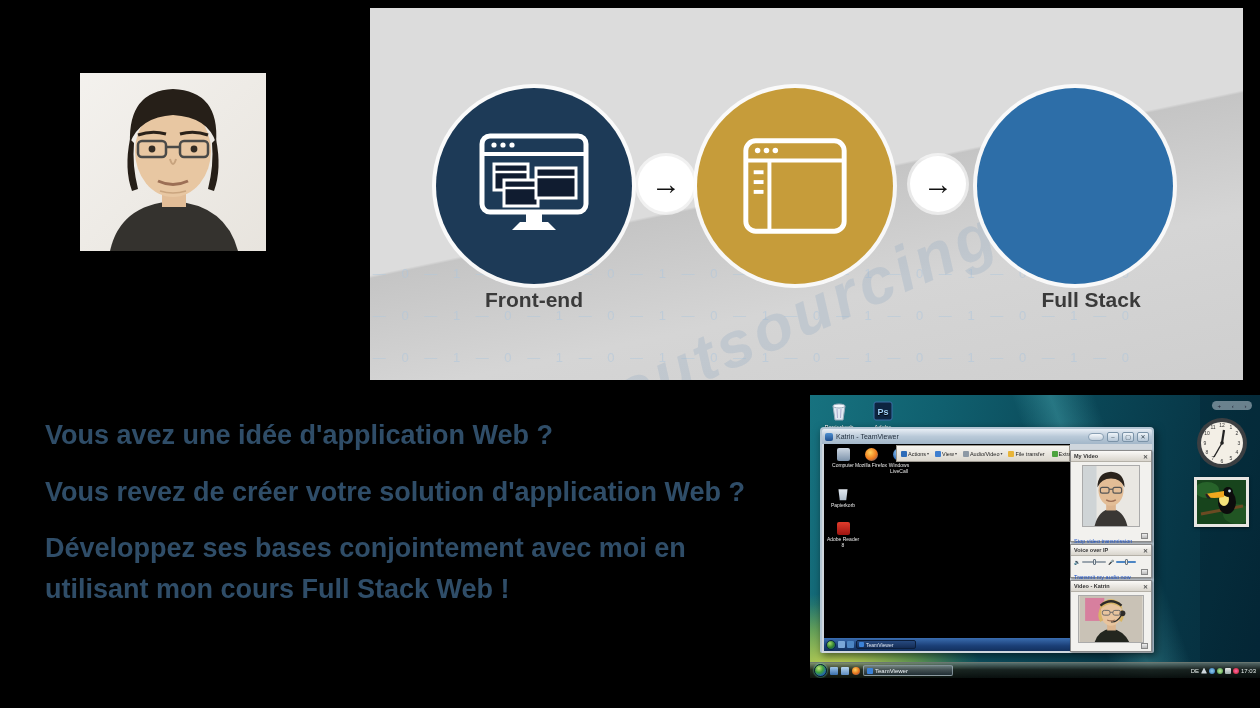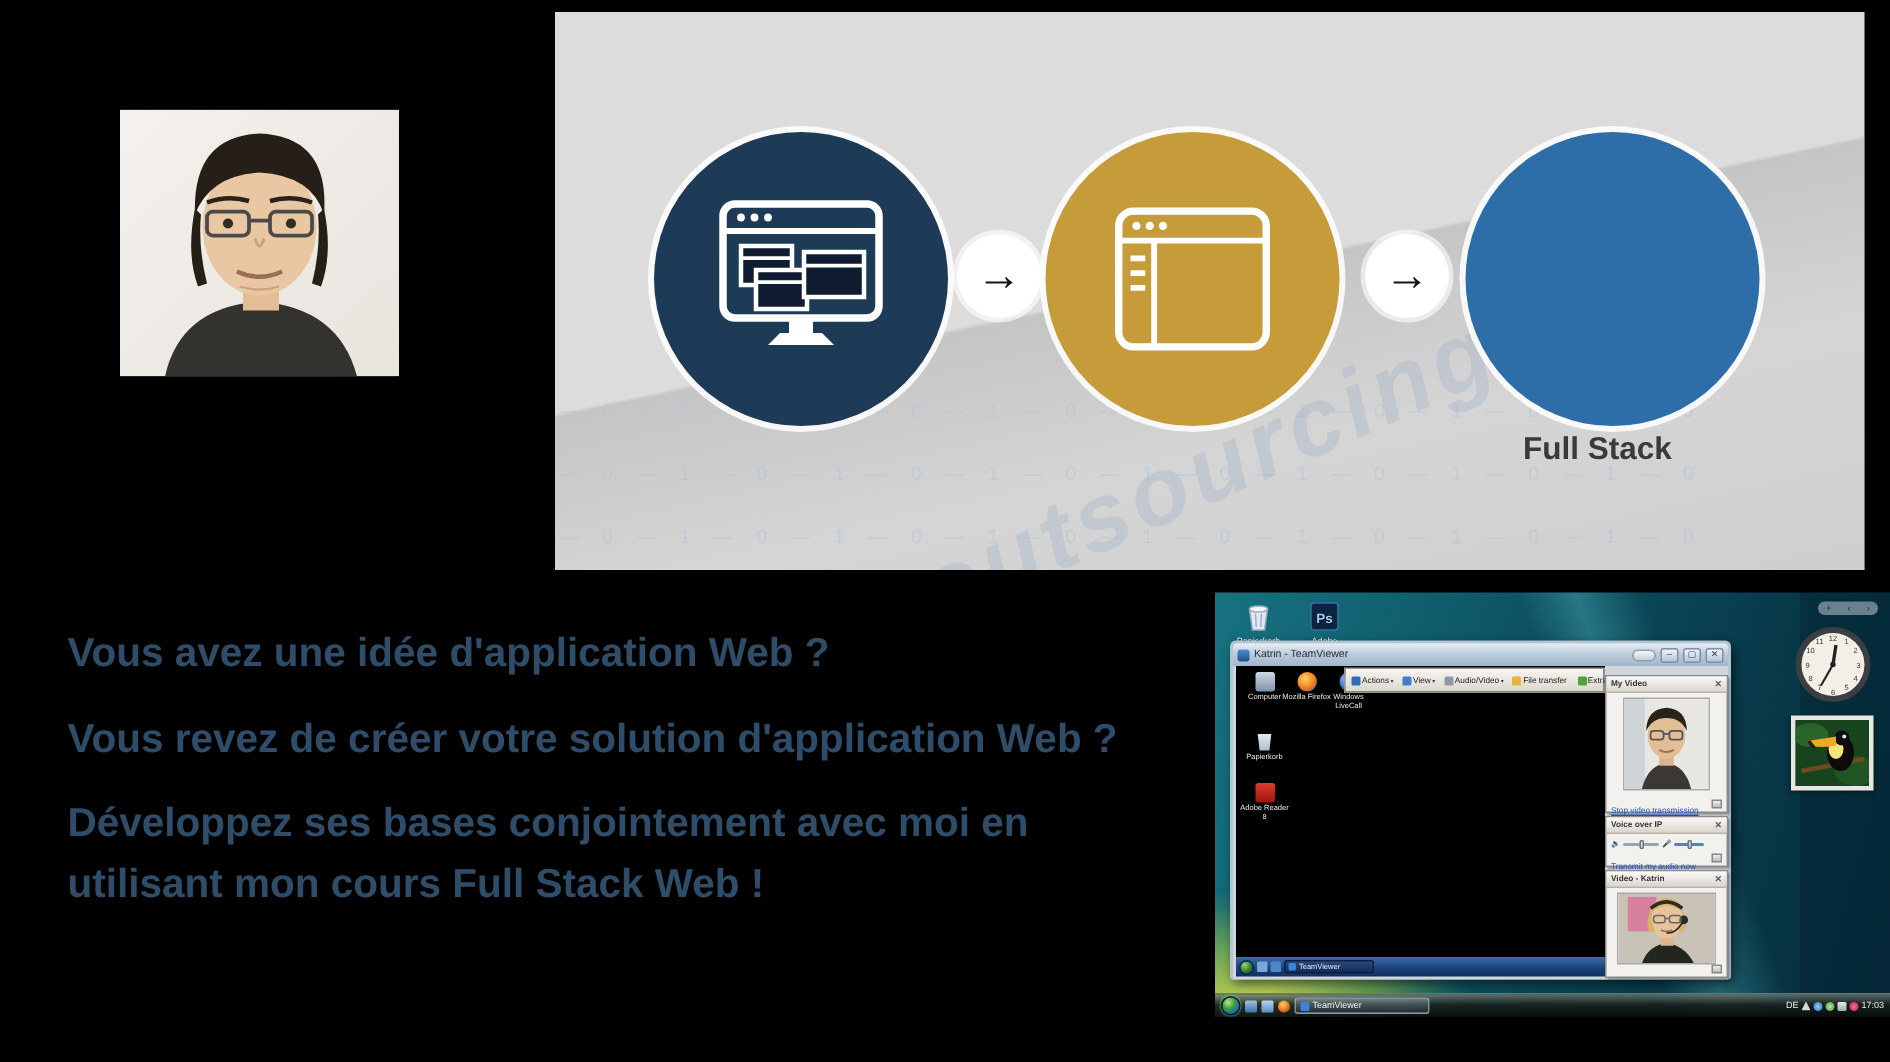--- a/index.html
+++ b/index.html
@@ -19,21 +19,21 @@
   .circle{position:absolute;top:80px;width:196px;height:196px;border-radius:50%;box-shadow:0 0 0 4px rgba(255,255,255,.85);display:flex;align-items:center;justify-content:center;}
   .c1{left:66px;background:#1d3a57;}
   .c2{left:327px;background:#c69c3a;}
   .c3{left:607px;background:#2d6ea8;}
   .arrow-circle{position:absolute;top:148px;width:56px;height:56px;border-radius:50%;background:#fff;display:flex;align-items:center;justify-content:center;font-size:30px;font-weight:bold;color:#111;box-shadow:0 0 0 3px rgba(255,255,255,.6);}
   .a1{left:268px;}
   .a2{left:540px;}
   .stage-label{position:absolute;top:280px;font-size:21px;font-weight:bold;color:#3a3a3a;text-align:center;width:196px;}
   .l1{left:66px;}
   .l2{left:327px;}
-  .l3{left:597px;}
+  .l3{left:623px;}
 
   
   .pitch{position:absolute;left:45px;font-size:27px;font-weight:bold;color:#2f4d68;}
 
   
   .vista{position:absolute;left:810px;top:395px;width:450px;height:283px;overflow:hidden;
     background:
       radial-gradient(ellipse 40% 35% at 6% 98%,rgba(217,224,80,.95),rgba(150,195,70,.6) 45%,rgba(80,150,90,.25) 70%,transparent 80%),
       linear-gradient(70deg,transparent 55%,rgba(110,225,230,.28) 62%,transparent 70%),
       linear-gradient(105deg,#17727f 0%,#10606f 25%,#0a4656 55%,#073646 78%,#062c3c 100%);}
@@ -150,20 +150,21 @@
           <circle cx="40" cy="24" r="2.8" fill="#fff"></circle>
         <line x1="34" y1="34" x2="34" y2="106" stroke="#fff" stroke-width="4"></line>
         <line x1="18" y1="46" x2="28" y2="46" stroke="#fff" stroke-width="4"></line>
         <line x1="18" y1="56" x2="28" y2="56" stroke="#fff" stroke-width="4"></line>
         <line x1="18" y1="66" x2="28" y2="66" stroke="#fff" stroke-width="4"></line>
       </svg>
     </div>
     <div class="arrow-circle a2">→</div>
     <div class="circle c3"></div>
 
+    <div class="stage-label l1">Front-end</div>
     <div class="stage-label l3">Full Stack</div>
   </div>
 
   <div class="pitch" style="top:420px;">Vous avez une idée d'application Web ?</div>
   <div class="pitch" style="top:477px;">Vous revez de créer votre solution d'application Web ?</div>
   <div class="pitch" style="top:533px;">Développez ses bases conjointement avec moi en</div>
   <div class="pitch" style="top:574px;">utilisant mon cours Full Stack Web !</div>
 
   <div class="vista">
     <div class="sidebar-strip"></div>

